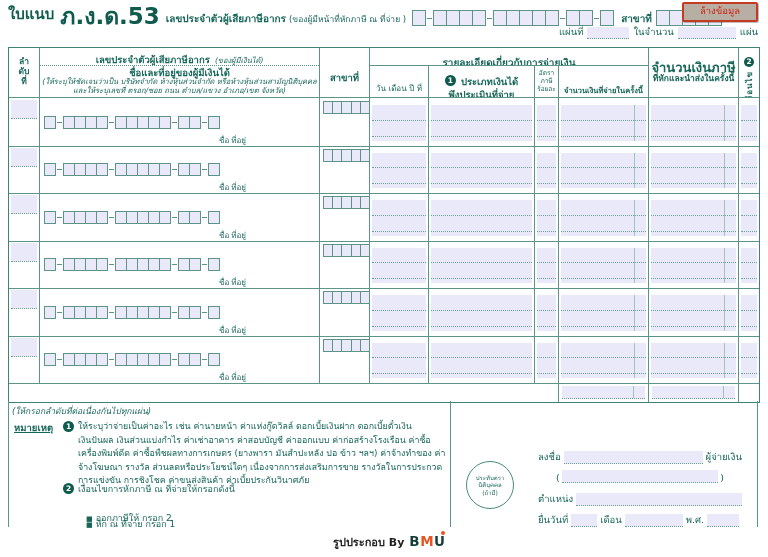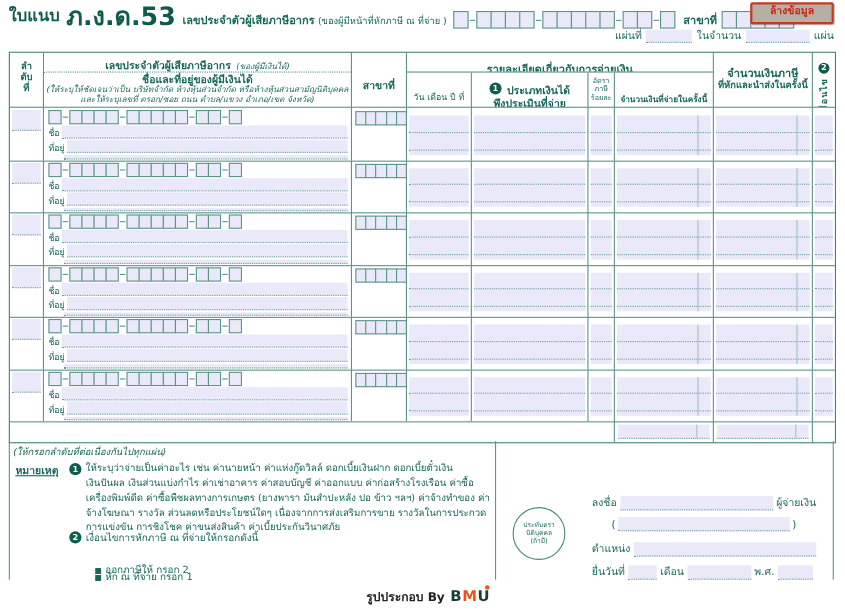--- a/index.html
+++ b/index.html
@@ -21,21 +21,21 @@
   .boxesrow{display:flex;align-items:center;}
   .idbox{display:inline-block;box-sizing:border-box;background:#E9E9FA;border:1px solid #5D9488;margin-right:-1px;}
   .big .idbox{width:14px;height:16px;}
   .small .idbox{width:12px;height:13px;}
   .tiny .idbox{width:11px;height:13px;}
   .boxdash{display:inline-block;width:5px;height:1px;background:#5D9488;margin:0 1px 0 2px;}
   #branch-top-label{font-size:10px;font-weight:bold;margin:0 4px 0 8px;}
   #clear-btn{
     position:absolute;right:2px;top:0;width:72px;height:16px;
     background:#B7AFA3;border:2px solid #C43B22;border-radius:2px;
-    color:#CE2212;font-size:9.5px;font-weight:bold;text-align:center;line-height:13px;
+    color:#CE2212;font-size:9.5px;font-weight:normal;text-align:center;line-height:13px;
     box-shadow:1px 1px 0 rgba(0,0,0,.25);cursor:pointer;
   }
   #sheet-row{position:absolute;right:2px;top:22px;display:flex;align-items:flex-end;font-size:9.5px;white-space:nowrap;}
   .dotfield{background:#E9E9FA;border-bottom:1px dotted #6FA096;height:11px;}
   #sheet-no-field{width:42px;margin:0 4px;}
   #sheet-total-field{width:58px;margin:0 4px;}
 
   
   #tbl{position:absolute;left:8px;top:47px;width:750px;height:354px;border:1px solid #3F8376;box-sizing:content-box;}
   .cell{position:absolute;box-sizing:border-box;border-left:1px solid #5D9488;}
@@ -60,21 +60,21 @@
   .h-main{font-size:9.5px;font-weight:bold;line-height:11px;}
   .h-note{font-size:7.5px;font-style:italic;line-height:8.5px;}
   .badge{display:inline-flex;align-items:center;justify-content:center;
     width:11px;height:11px;border-radius:50%;background:#0F5B4E;color:#fff;
     font-size:7.5px;font-weight:bold;vertical-align:middle;}
   .vert-label{writing-mode:vertical-rl;transform:rotate(180deg);font-size:8px;font-weight:bold;letter-spacing:1px;}
 
   .row{position:absolute;left:0;width:750px;height:47.5px;border-bottom:1px solid #5D9488;}
   .row .cell{top:0;height:47.5px;}
   .seqfield{margin:2px 2px 0 2px;height:18px;background:#E9E9FA;border-bottom:1px dotted #6FA096;}
-  .namewrap{position:absolute;left:0;top:0;right:0;bottom:0;padding:2px 3px 1px 4px;display:flex;flex-direction:column;}
+  .namewrap{position:absolute;left:0;top:0;right:0;bottom:0;padding:2px 3px 1px 4px;display:flex;flex-direction:row;}
   .nameline{display:flex;align-items:flex-end;margin-top:1px;}
   .rowlabel{font-size:8px;line-height:9px;margin-right:2px;white-space:nowrap;}
   .contline{margin-top:2px;margin-left:14px;}
   .branchwrap{padding:3px 0 0 3px;}
   .payblock{position:absolute;left:2px;right:2px;top:7px;bottom:5px;background:#E9E9FA;display:flex;flex-direction:column;}
   .payline{flex:1;border-bottom:1px dotted #6FA096;}
   .paypad{height:4px;}
   .satang{position:absolute;top:0;bottom:0;right:11px;width:1px;background:#A3C2B9;}
 
   .sumrow{position:absolute;left:0;top:335px;width:750px;height:19px;}
@@ -196,21 +196,21 @@
       <div>ภาษี</div>
       <div>ร้อยละ</div>
     </div>
   </div>
 
   <div class="cell hcell c-amt hdr-bot" style="padding-top:12px;">
     <span class="h-main" style="font-size:7.5px;text-align:center;">จำนวนเงินที่จ่ายในครั้งนี้</span>
   </div>
 
   <div class="cell hcell c-tax hdr-full" style="padding-top:14px;">
-    <div class="h-main" style="font-size:10px;">จำนวนเงินภาษี</div>
+    <div class="h-main" style="font-size:13px;">จำนวนเงินภาษี</div>
     <div class="h-main" style="font-size:8.5px;">ที่หักและนำส่งในครั้งนี้</div>
   </div>
 
   <div class="cell hcell c-cond hdr-full" style="padding-top:3px;">
     <div><span class="badge" style="width:10px;height:10px;">2</span></div>
     <div style="display:flex;justify-content:center;margin-top:1px;">
       <span class="vert-label">เงื่อนไข</span>
     </div>
   </div>
 

